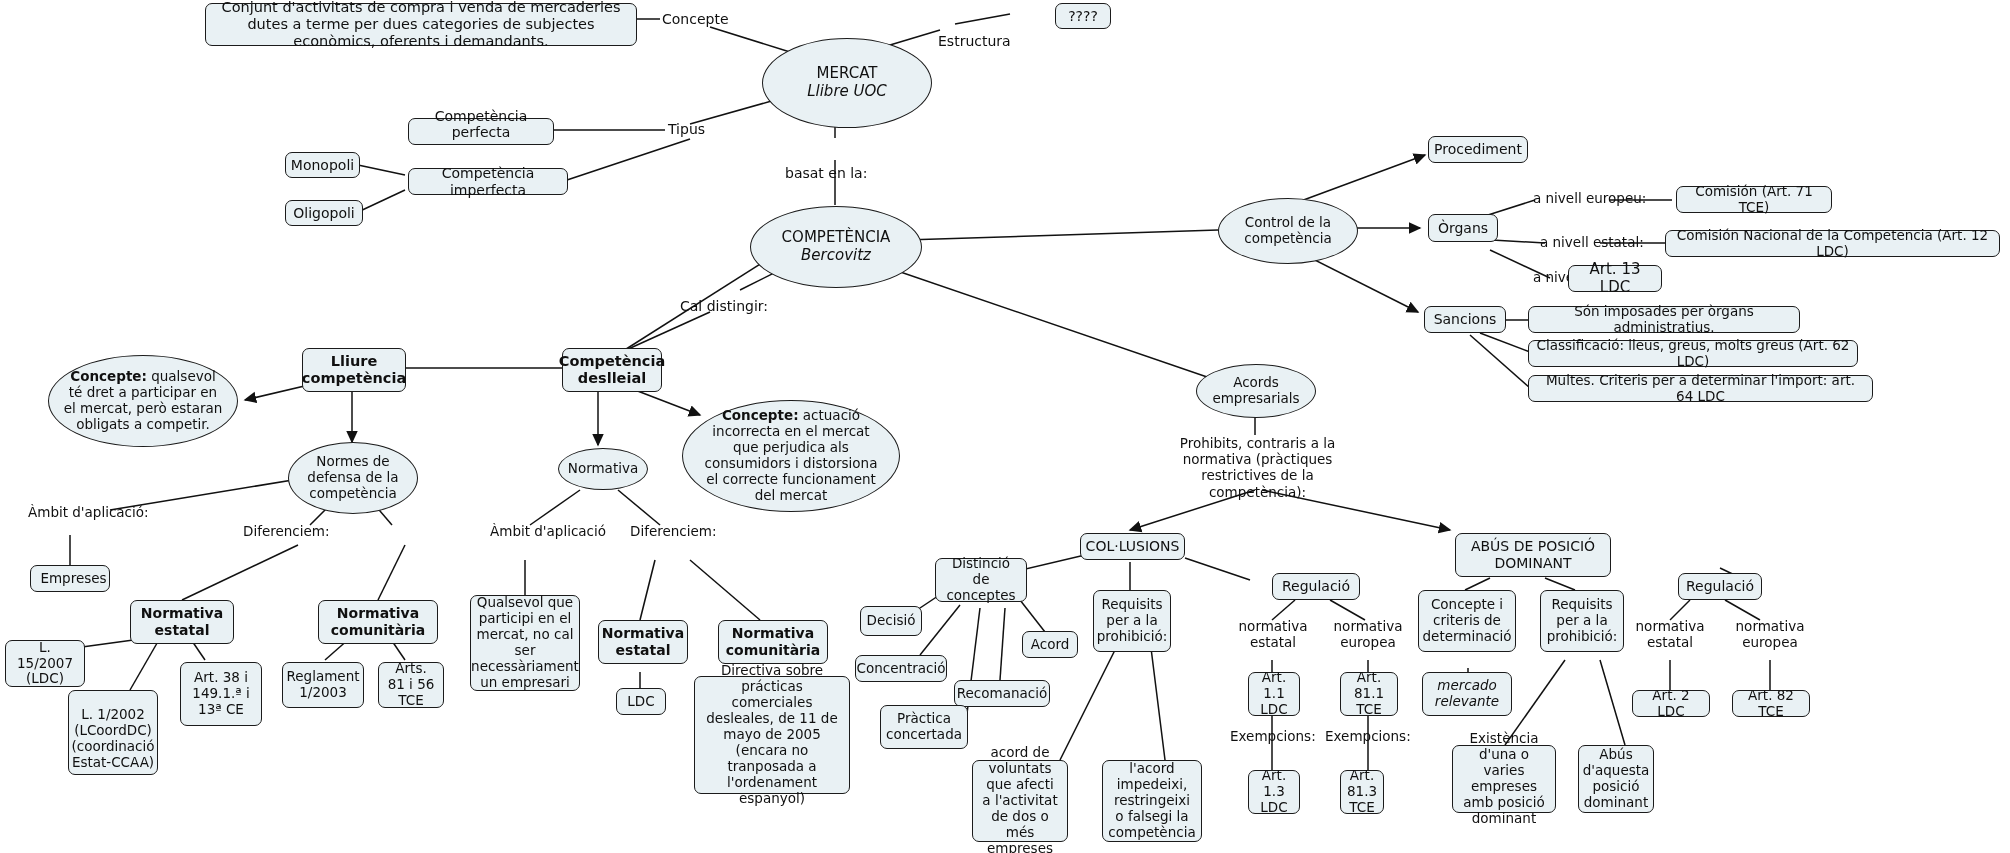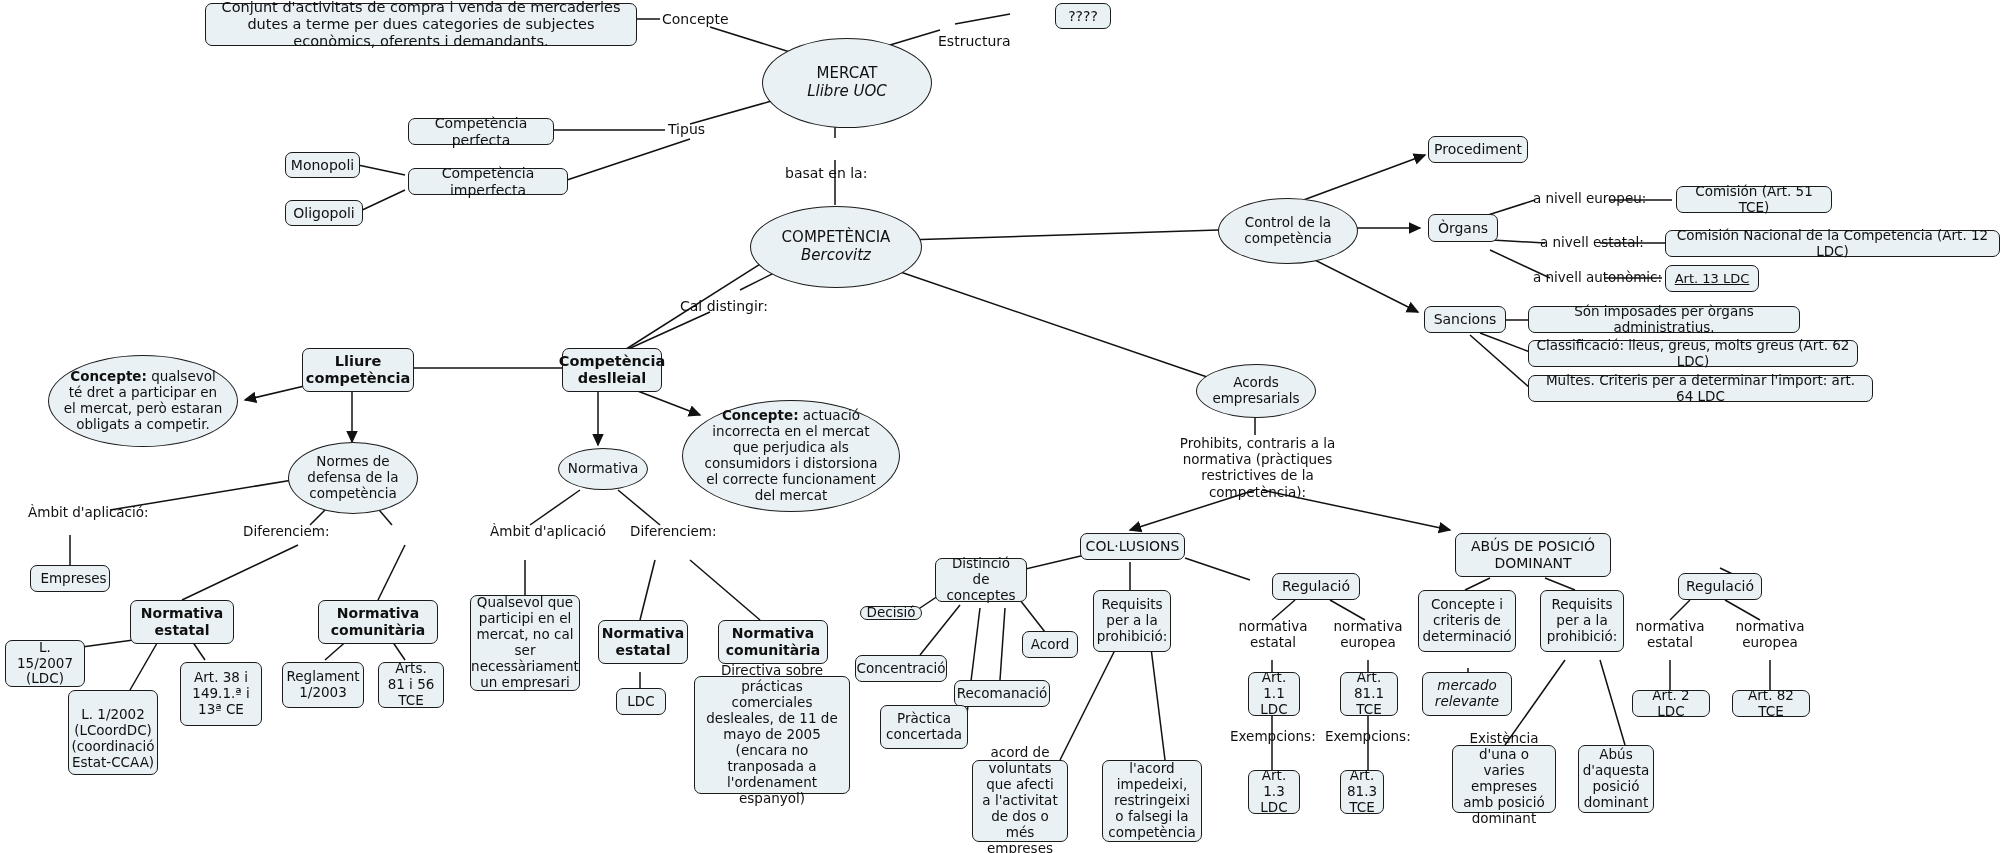--- a/index.html
+++ b/index.html
@@ -154,21 +154,21 @@
   </div>
 
   <div class="lbl" style="left:938px;top:33px;font-size:14px;">Estructura</div>
 
   <div class="node rect" style="left:1055px;top:3px;width:56px;height:26px;font-size:14px;">
     <span>????</span>
   </div>
 
   <div class="lbl" style="left:668px;top:121px;font-size:14px;">Tipus</div>
 
-  <div class="node rect" style="left:408px;top:118px;width:146px;height:27px;font-size:14px;">
+  <div class="node rect" style="left:408px;top:118px;width:146px;height:27px;font-size:14px;align-items:flex-end;">
     <span>Competència perfecta</span>
   </div>
 
   <div class="node rect" style="left:408px;top:168px;width:160px;height:27px;font-size:14px;">
     <span>Competència imperfecta</span>
   </div>
 
   <div class="node rect" style="left:285px;top:152px;width:75px;height:26px;font-size:14px;">
     <span>Monopoli</span>
   </div>
@@ -193,48 +193,48 @@
   <div class="node rect" style="left:1428px;top:136px;width:100px;height:27px;font-size:14px;">
     <span>Procediment</span>
   </div>
 
   <div class="node rect" style="left:1428px;top:214px;width:70px;height:28px;font-size:14px;">
     <span>Òrgans</span>
   </div>
 
   <div class="lbl" style="left:1533px;top:190px;font-size:13.5px;">a nivell europeu:</div>
   <div class="node rect" style="left:1676px;top:186px;width:156px;height:27px;font-size:13.5px;">
-    <span>Comisión (Art. 51 TCE)</span>
+    <span>Comisión (Art. 71 TCE)</span>
   </div>
 
   <div class="lbl" style="left:1540px;top:234px;font-size:13.5px;">a nivell estatal:</div>
   <div class="node rect" style="left:1665px;top:230px;width:335px;height:27px;font-size:13.5px;">
     <span>Comisión Nacional de la Competencia (Art. 12 LDC)</span>
   </div>
 
   <div class="lbl" style="left:1533px;top:269px;font-size:13.5px;">a nivell autonòmic:</div>
-  <div class="node rect" style="left:1665px;top:265px;width:94px;height:27px;font-size:13px;text-decoration:underline;">
+  <div class="node rect" style="left:1568px;top:265px;width:94px;height:27px;font-size:15px;">
     <span>Art. 13 LDC</span>
   </div>
 
   <div class="node rect" style="left:1424px;top:306px;width:82px;height:27px;font-size:14px;">
     <span>Sancions</span>
   </div>
 
   <div class="node rect" style="left:1528px;top:306px;width:272px;height:27px;font-size:13.5px;">
     <span>Són imposades per òrgans administratius.</span>
   </div>
   <div class="node rect" style="left:1528px;top:340px;width:330px;height:27px;font-size:13.5px;">
     <span>Classificació: lleus, greus, molts greus (Art. 62 LDC)</span>
   </div>
   <div class="node rect" style="left:1528px;top:375px;width:345px;height:27px;font-size:13.5px;">
     <span>Multes. Criteris per a determinar l'import: art. 64 LDC</span>
   </div>
 
-  <div class="node rect b" style="left:302px;top:348px;width:112px;height:44px;font-size:14.5px;">
+  <div class="node rect b" style="left:302px;top:348px;width:104px;height:44px;font-size:14.5px;">
     <span>Lliure competència</span>
   </div>
 
   <div class="node rect b" style="left:562px;top:348px;width:100px;height:44px;font-size:14.5px;">
     <span>Competència deslleial</span>
   </div>
 
   <div class="node ell" style="left:682px;top:400px;width:218px;height:112px;font-size:13.5px;padding:0 16px;">
     <span><b>Concepte:</b><span> actuació incorrecta en el mercat que perjudica als consumidors i distorsiona el correcte funcionament del mercat</span></span>
   </div>
@@ -316,21 +316,21 @@
   </div>
 
   <div class="node rect" style="left:1455px;top:533px;width:156px;height:44px;font-size:14px;">
     <span>ABÚS DE POSICIÓ DOMINANT</span>
   </div>
 
   <div class="node rect" style="left:935px;top:558px;width:92px;height:44px;font-size:13.5px;">
     <span>Distinció de conceptes</span>
   </div>
 
-  <div class="node rect" style="left:860px;top:606px;width:62px;height:14px;font-size:13.5px;border-radius:13px;">
+  <div class="node rect" style="left:860px;top:606px;width:62px;height:30px;font-size:13.5px;">
     <span>Decisió</span>
   </div>
   <div class="node rect" style="left:1022px;top:631px;width:56px;height:27px;font-size:13.5px;">
     <span>Acord</span>
   </div>
   <div class="node rect" style="left:855px;top:655px;width:92px;height:27px;font-size:13.5px;">
     <span>Concentració</span>
   </div>
   <div class="node rect" style="left:954px;top:680px;width:96px;height:27px;font-size:13.5px;">
     <span>Recomanació</span>

